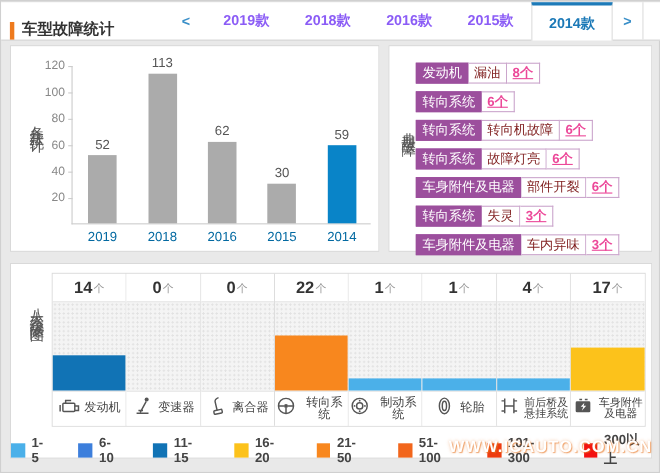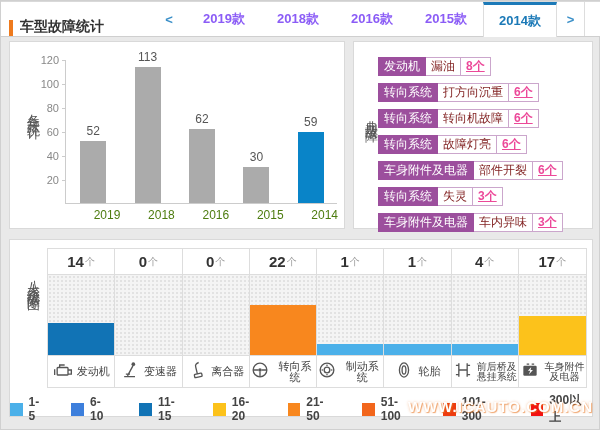--- a/index.html
+++ b/index.html
@@ -33,21 +33,21 @@
 
   
   .ychart { position:absolute; left:55px; top:18px; width:272px; height:144px;
             border-left:1px solid #ccc; border-bottom:1px solid #ccc; }
   .ytick { position:absolute; right:100%; margin-right:7px; width:30px; text-align:right;
            font-size:11px; color:#888; }
   .ytickmark { position:absolute; right:100%; width:4px; height:1px; background:#ccc; }
   .yslot { position:absolute; top:0; height:100%; }
   .ybar { position:absolute; bottom:0; left:50%; transform:translateX(-50%); width:26px; }
   .yval { position:absolute; left:0; width:100%; text-align:center; font-size:12px; color:#555; }
-  .ycat { position:absolute; top:148px; left:0; width:100%; text-align:right; font-size:12px; color:#4d7c0f; }
+  .ycat { position:absolute; top:148px; left:0; width:100%; text-align:center; font-size:12px; color:#0369a1; }
 
   
   .faults { position:absolute; left:24px; top:15px; }
   .fault-item { display:inline-flex; align-items:stretch; margin-bottom:7px; font-size:12px;
                 line-height:15px; cursor:pointer; }
   .fault-item { display:flex; width:max-content; }
   .f-sys { background:#9c4f9d; color:#fff; padding:1px 5px; border:1px solid #9c4f9d; }
   .f-desc { color:#7f1d1d; background:#fff; padding:1px 5px;
             border-top:1px solid #cba6cc; border-bottom:1px solid #cba6cc; border-right:1px solid #cba6cc; }
   .f-count { color:#ec4899; background:#fff; padding:1px 5px; font-weight:bold;
@@ -148,21 +148,20 @@
   <div class="panel right-panel">
     <div class="vlabel" style="left:8px; top:68px;">典型故障</div>
     <div class="faults">
         <div class="fault-item">
           <span class="f-sys">发动机</span>
           <span class="f-desc">漏油</span>
           <span class="f-count">8个</span>
         </div>
         <div class="fault-item">
           <span class="f-sys">转向系统</span>
-          <span class="f-desc">打方向沉重</span>
           <span class="f-count">6个</span>
         </div>
         <div class="fault-item">
           <span class="f-sys">转向系统</span>
           <span class="f-desc">转向机故障</span>
           <span class="f-count">6个</span>
         </div>
         <div class="fault-item">
           <span class="f-sys">转向系统</span>
           <span class="f-desc">故障灯亮</span>

